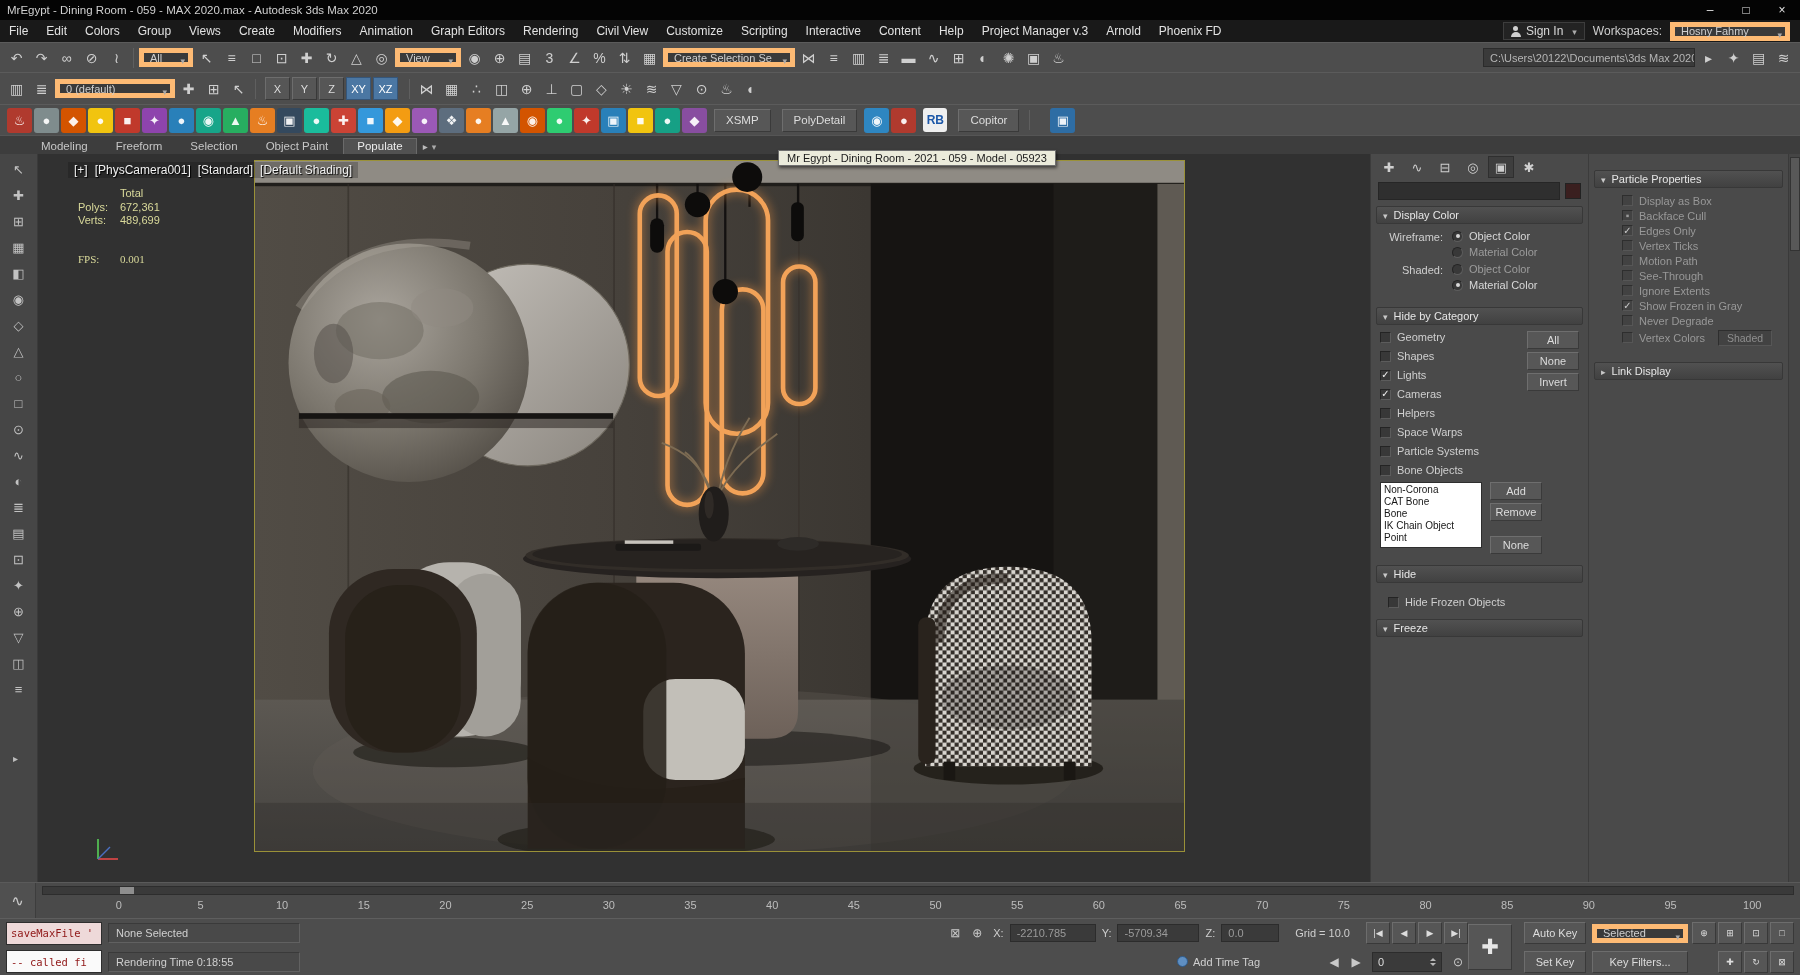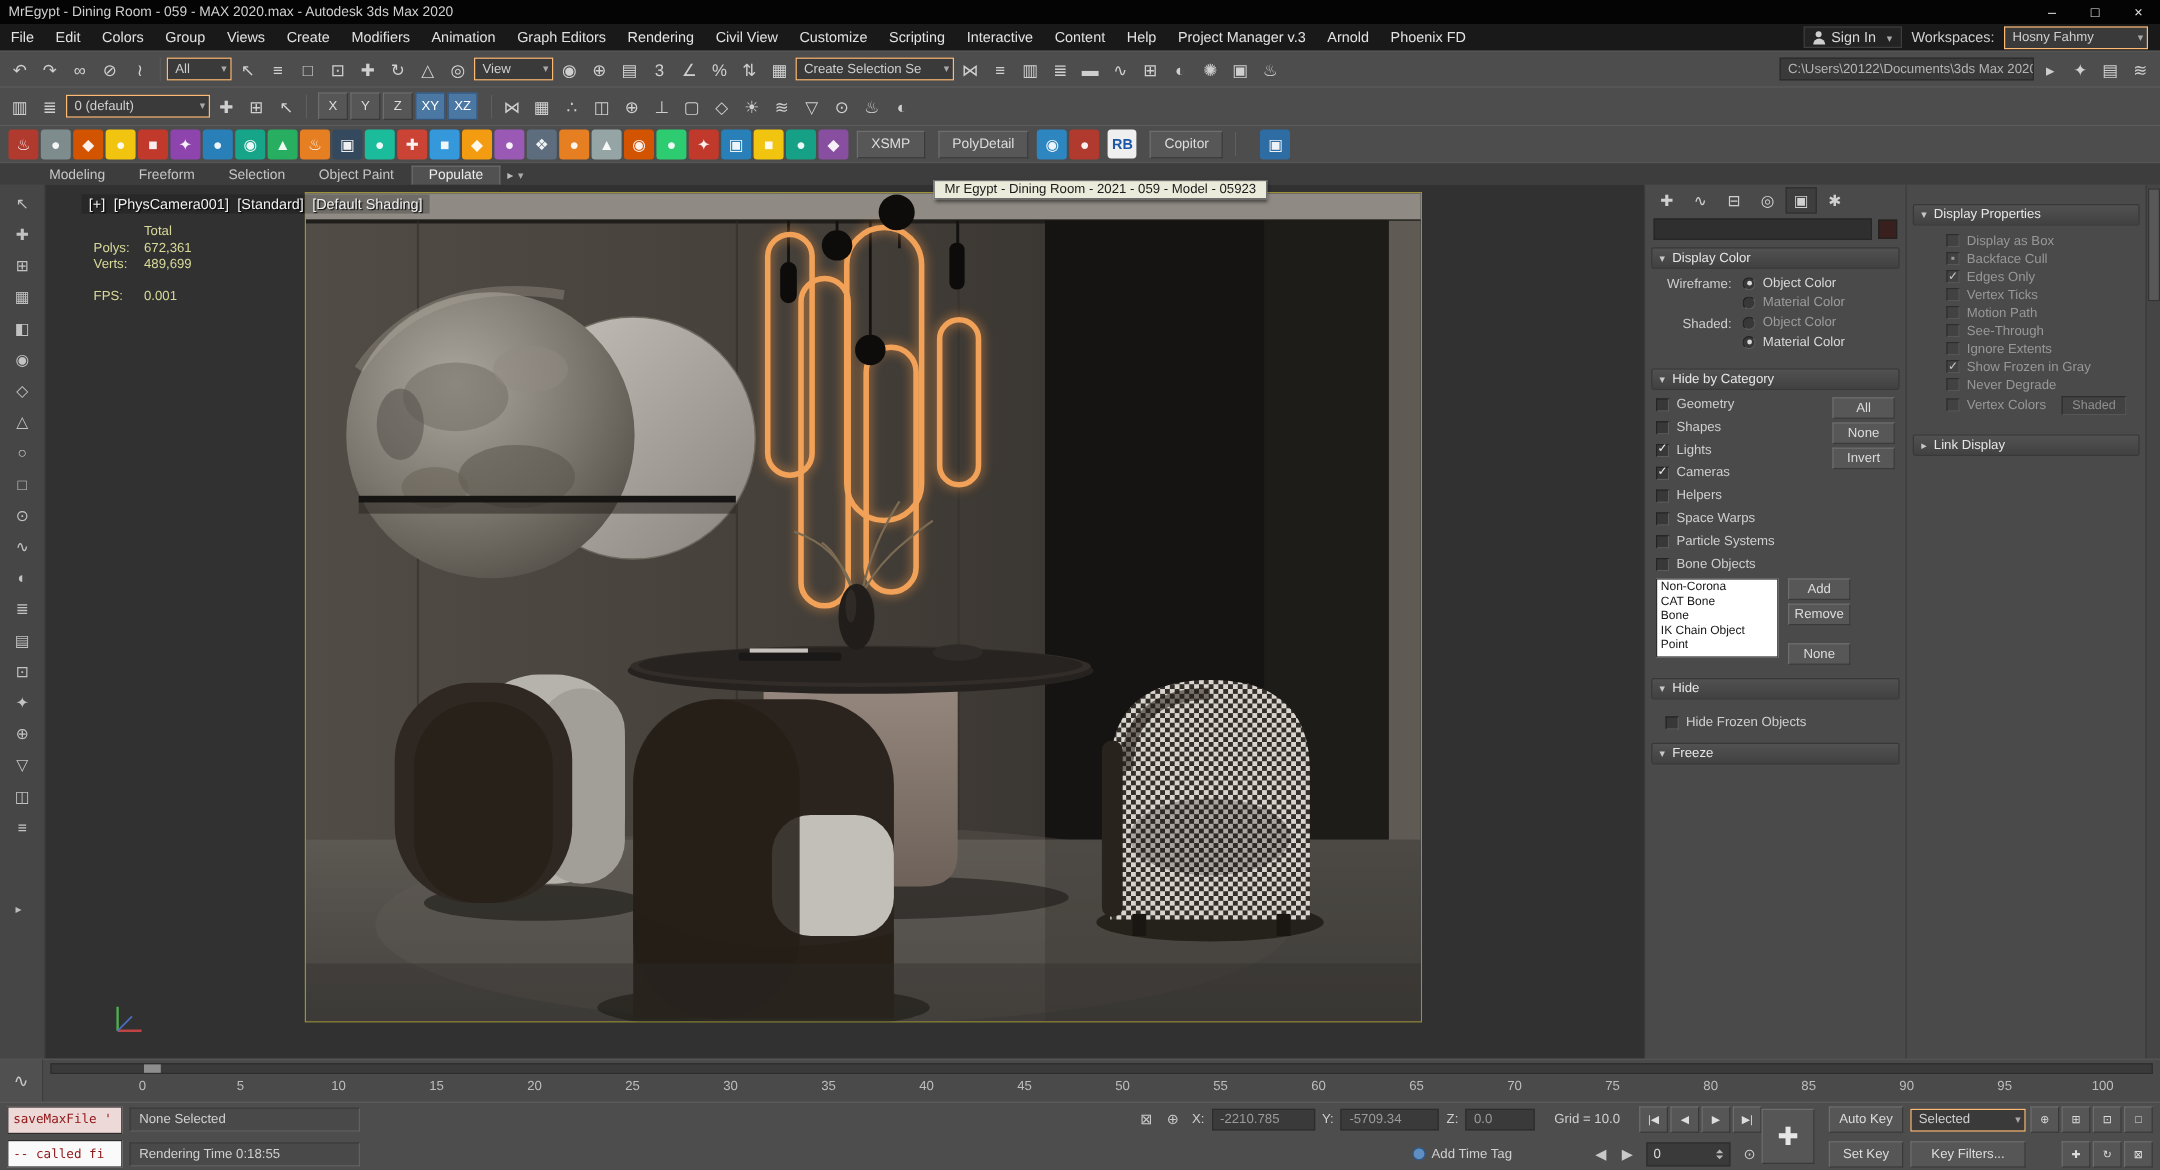--- a/index.html
+++ b/index.html
@@ -26,21 +26,21 @@
   .caret::after { content:"▾"; font-size:9px; color:#aaa; margin-left:4px; }
   .ws-label { color:#cfcfcf; }
 
   
   .tbar { display:flex; align-items:center; gap:2px; padding:0 5px; border-top:1px solid #5b5b5b; background:#4d4d4d; }
   .tbar1 { height:30px; }
   .tbar2 { height:32px; }
   .ticon { min-width:23px; height:23px; display:flex; align-items:center; justify-content:center; font-size:14px; color:#cfcfcf; }
   .grp { display:flex; align-items:center; gap:2px; }
   .vsep { width:1px; height:20px; background:#3d3d3d; border-right:1px solid #5f5f5f; margin:0 3px; }
-  .dd { height:19px; background:#3a3a3a; border:1px solid #fdba74; display:flex; align-items:center;
+  .dd { height:19px; background:#3a3a3a; border:5px solid #fdba74; display:flex; align-items:center;
         padding:0 16px 0 6px; position:relative; font-size:11px; color:#cfcfcf; white-space:nowrap; }
   .dd::after { content:"▾"; position:absolute; right:3px; top:3px; font-size:9px; color:#a8a8a8; }
   .dd-all { min-width:54px; }
   .dd-view { min-width:66px; }
   .dd-sets { min-width:132px; }
   .dd-layer { min-width:120px; }
   .pathfield { height:19px; background:#3a3a3a; border:1px solid #2b2b2b; display:flex; align-items:center;
                padding:0 6px; font-size:11px; color:#b5b5b5; width:212px; margin-left:auto; white-space:nowrap; overflow:hidden; }
   .axisgrp { display:flex; margin:0 4px; }
   .axisbtn { width:25px; height:23px; background:#565656; border:1px solid; border-color:#6d6d6d #393939 #393939 #6d6d6d;
@@ -76,21 +76,21 @@
   .cam-frame { position:absolute; left:216px; top:6px; width:931px; height:692px; border:1px solid #9a9138; }
   .scene { display:block; width:100%; height:100%; }
 
   .vp-label { position:absolute; top:8px; left:30px; display:flex; gap:7px; font-size:12px;
               background:rgba(15,15,15,.25); padding:1px 6px; z-index:5; }
   .vp-menu { color:#f0f0f0; text-shadow:1px 1px 1px #000; white-space:nowrap; }
 
   .vp-stats { position:absolute; top:33px; left:40px; font-size:11px; color:#d9d99a; line-height:13.5px; z-index:5; }
   .st-row { display:flex; }
   .st-l { width:42px; }
-  .st-gap { margin-top:13px; }
+  .st-gap { margin-top:25px;font-family:Liberation Serif, serif; }
 
   .tooltip { position:absolute; top:-4px; left:740px; background:#ebebdb; color:#1a1a1a; border:1px solid #6e6e6e;
              font-size:11px; padding:1px 8px; white-space:nowrap; z-index:80; box-shadow:1px 2px 3px rgba(0,0,0,.55); }
 
   .axis-gizmo { position:absolute; left:52px; bottom:16px; width:34px; height:34px; z-index:4; }
 
   .timeslider { height:21px; background:#404040; border-top:1px solid #515151; display:flex; align-items:center; padding:0 4px; gap:2px; }
   .ts-btn { width:16px; height:15px; background:#4f4f4f; border:1px solid #3a3a3a; color:#ccc; font-size:8px;
             display:flex; align-items:center; justify-content:center; }
   .ts-prev::after { content:"◀"; }
@@ -711,21 +711,21 @@
           <span class="ro-arrow"></span>
           <span>Freeze</span>
         </div>
       </div>
     </div>
 
     <div class="disp-panel">
       <div class="rollout">
         <div class="ro-head">
           <span class="ro-arrow"></span>
-          <span>Display Properties</span>
+          <span>Particle Properties</span>
         </div>
         <div class="dp-body">
           <div style="display:contents"><div class="dp-row">
               <span class="cb"></span>
               <span>Display as Box</span>
             </div><div class="dp-row indeterminate">
               <span class="cb"></span>
               <span>Backface Cull</span>
             </div><div class="dp-row checked">
               <span class="cb"></span>

